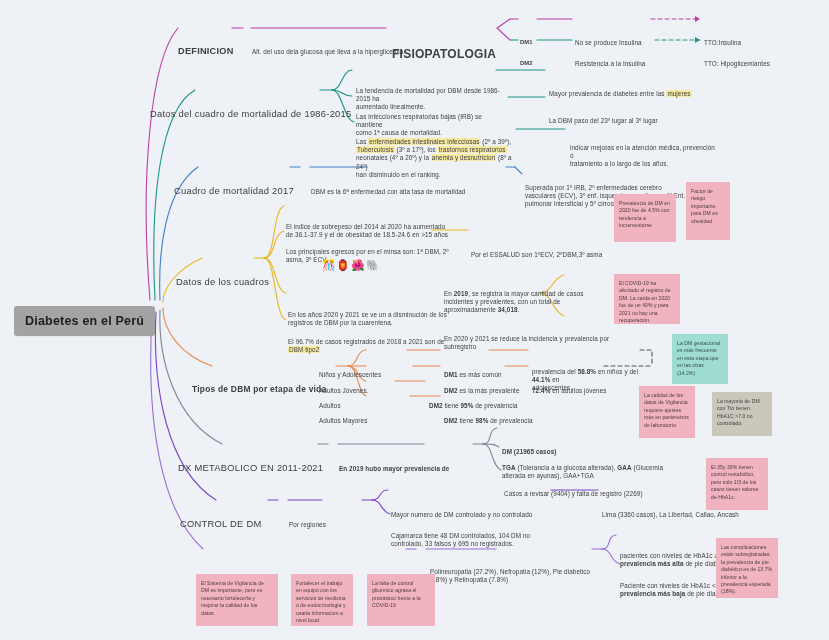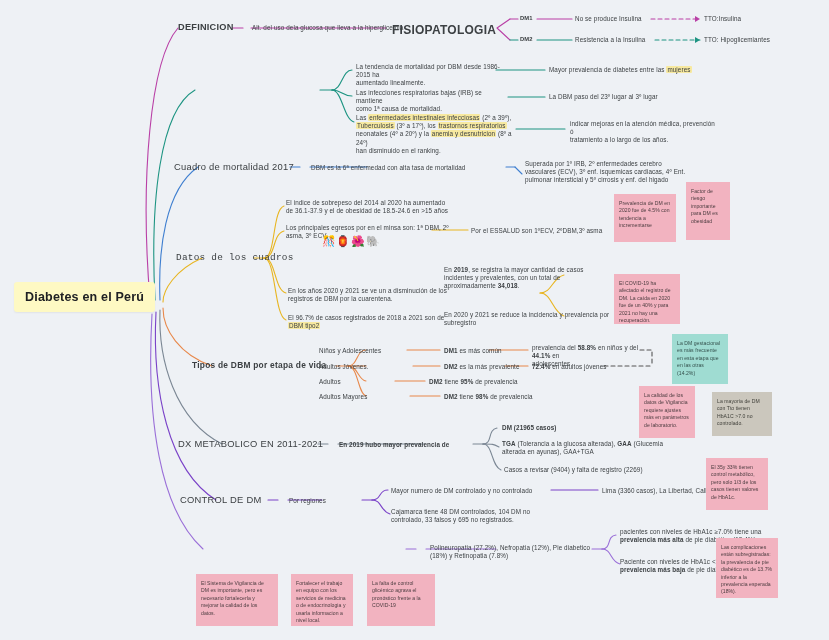--- a/index.html
+++ b/index.html
@@ -13,23 +13,24 @@
     position:absolute;left:0;top:0;width:829px;height:640px;
     background:#eef1f5;
   }
   #svg-layer{position:absolute;left:0;top:0;width:829px;height:640px;pointer-events:none;}
   .node{
     position:absolute;
     color:#3c4043;
     line-height:1.30;
     white-space:pre-line;
     letter-spacing:0.1px;
+    margin-top:24px;
   }
   .root{
-    background:#fef9c3;
+    background:#a3a3a3;
     font-size:12.5px;
     font-weight:bold;
     color:#202124;
     padding:7px 11px;
     border-radius:3px;
     box-shadow:0 1px 2px rgba(0,0,0,.06);
     letter-spacing:.2px;
   }
   .l1{font-size:9.2px;font-weight:bold;color:#3c4043;letter-spacing:.25px;}
   .l1.thin{font-weight:normal;font-size:9.4px;}
@@ -147,40 +148,41 @@
 <div class="node l1" style="left:178px;top:22px;">DEFINICION</div>
 <div class="node l2" style="left:252px;top:24px;">Alt. del uso dela glucosa que lleva a la hiperglicemia</div>
 <div class="node l1" style="left:392px;top:23px;font-size:12px;">FISIOPATOLOGIA</div>
 <div class="node l2" style="left:520px;top:15px;font-weight:bold;font-size:5.8px;">DM1</div>
 <div class="node l2" style="left:520px;top:36px;font-weight:bold;font-size:5.8px;">DM2</div>
 <div class="node l2" style="left:575px;top:15px;">No se produce Insulina</div>
 <div class="node l2" style="left:575px;top:36px;">Resistencia a la Insulina</div>
 <div class="node l2" style="left:704px;top:15px;">TTO:Insulina</div>
 <div class="node l2" style="left:704px;top:36px;">TTO: Hipoglicemiantes</div>
 
+<div class="node l1 thin" style="left:150px;top:84px;">Datos del cuadro de mortalidad de 1986-2015</div>
 <div class="node l2" style="left:356px;top:63px;width:150px;">La tendencia de mortalidad por DBM desde 1986-2015 ha
 aumentado linealmente.</div>
 <div class="node l2" style="left:356px;top:89px;width:150px;">Las infecciones respiratorias bajas (IRB) se mantiene
 como 1ª causa de mortalidad.</div>
 <div class="node l2" style="left:356px;top:114px;width:165px;">Las <span class="hl">enfermedades intestinales infecciosas</span> (2º a 39º),
 <span class="hl">Tuberculosis</span> (3º a 17º), los <span class="hl">trastornos respiratorios</span>
 neonatales (4º a 20º) y la <span class="hl">anemia y desnutricion</span> (8º a 24º)
 han disminuido  en el ranking.</div>
 <div class="node l2" style="left:549px;top:66px;">Mayor prevalencia de diabetes entre las <span class="hl">mujeres</span></div>
 <div class="node l2" style="left:549px;top:93px;">La DBM paso del 23º lugar al 3º lugar</div>
 <div class="node l2" style="left:570px;top:120px;width:150px;">indicar mejoras en la atención médica, prevención ó
 tratamiento a lo largo de los años.</div>
 
 <div class="node l1 thin" style="left:174px;top:161px;">Cuadro de mortalidad 2017</div>
 <div class="node l2" style="left:311px;top:164px;">DBM es la 6ª enfermedad con alta tasa de mortalidad</div>
 <div class="node l2" style="left:525px;top:160px;width:170px;">Superada por 1º IRB, 2º enfermedades cerebro
 vasculares (ECV), 3º enf. isquemicas cardiacas, 4º Ent.
 pulmonar intersticial y 5º cirrosis y enf. del higado</div>
 
-<div class="node l1 thin" style="left:176px;top:252px;font-family:Liberation Mono, monospace;">Datos de los cuadros</div>
+<div class="node l1 thin" style="left:176px;top:252px;">Datos de los cuadros</div>
 <div class="node l2" style="left:286px;top:199px;width:190px;">El indice de sobrepeso del 2014 al 2020 ha aumentado
 de 36.1-37.9 y el de obesidad de 18.5-24.6 en &gt;15 años</div>
 <div class="node l2" style="left:286px;top:224px;width:190px;">Los principales egresos por en el minsa son: 1ª DBM, 2º
 asma, 3º ECV.</div>
 <div class="node emoji" style="left:322px;top:236px;">🎊🏮🌺🐘</div>
 <div class="node l2" style="left:471px;top:227px;">Por el ESSALUD son 1ºECV, 2ºDBM,3º asma</div>
 <div class="node l2" style="left:288px;top:287px;width:190px;">En los años 2020 y 2021 se ve un a disminución de los
 registros de DBM por la cuarentena.</div>
 <div class="node l2" style="left:444px;top:266px;width:160px;">En <b>2019</b>, se registra la mayor cantidad de casos
 incidentes y prevalentes, con un total de

